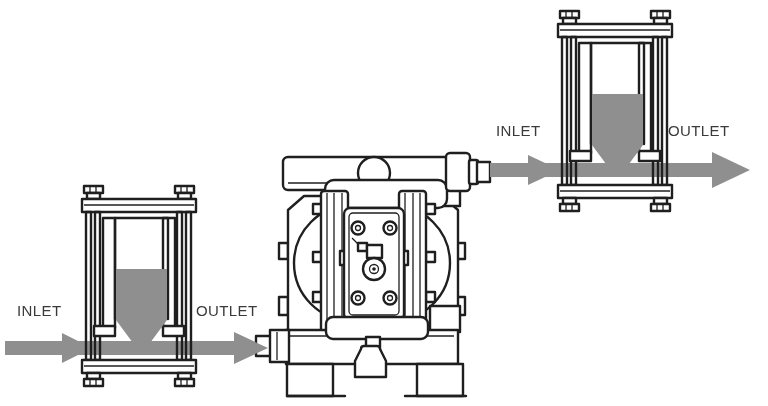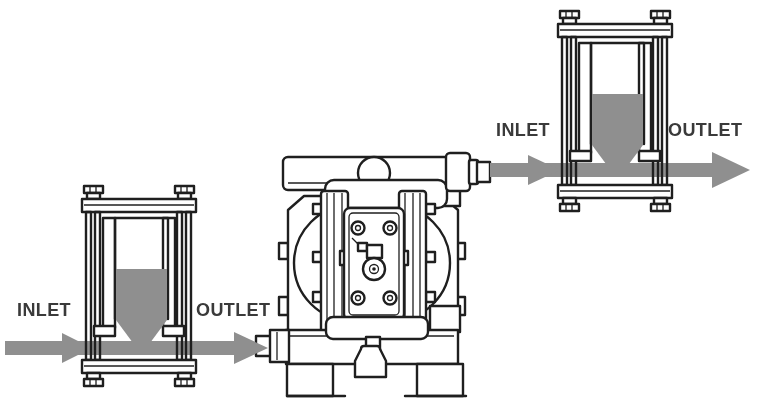--- a/index.html
+++ b/index.html
@@ -18,21 +18,21 @@
   }
   .diagram-svg{position:absolute;left:0;top:0;width:768px;height:406px;}
   
   .s{fill:#ffffff;stroke:var(--line);stroke-width:2.4;stroke-linejoin:round;stroke-linecap:round;}
   .o{fill:none;stroke:var(--line);stroke-width:2.4;stroke-linejoin:round;stroke-linecap:round;}
   .t{fill:none;stroke:var(--line);stroke-width:1.3;}
   .g{fill:var(--flow);stroke:none;}
   .dk{fill:var(--line);stroke:none;}
   .flow-label{
     position:absolute;
-    font-size:18px;font-weight:bold;line-height:21px;
+    font-size:15px;font-weight:normal;line-height:21px;
     letter-spacing:.4px;
     color:var(--label);
     white-space:nowrap;
     user-select:none;
   }
 </style>
 </head>
 <body>
 
 <div class="canvas">

